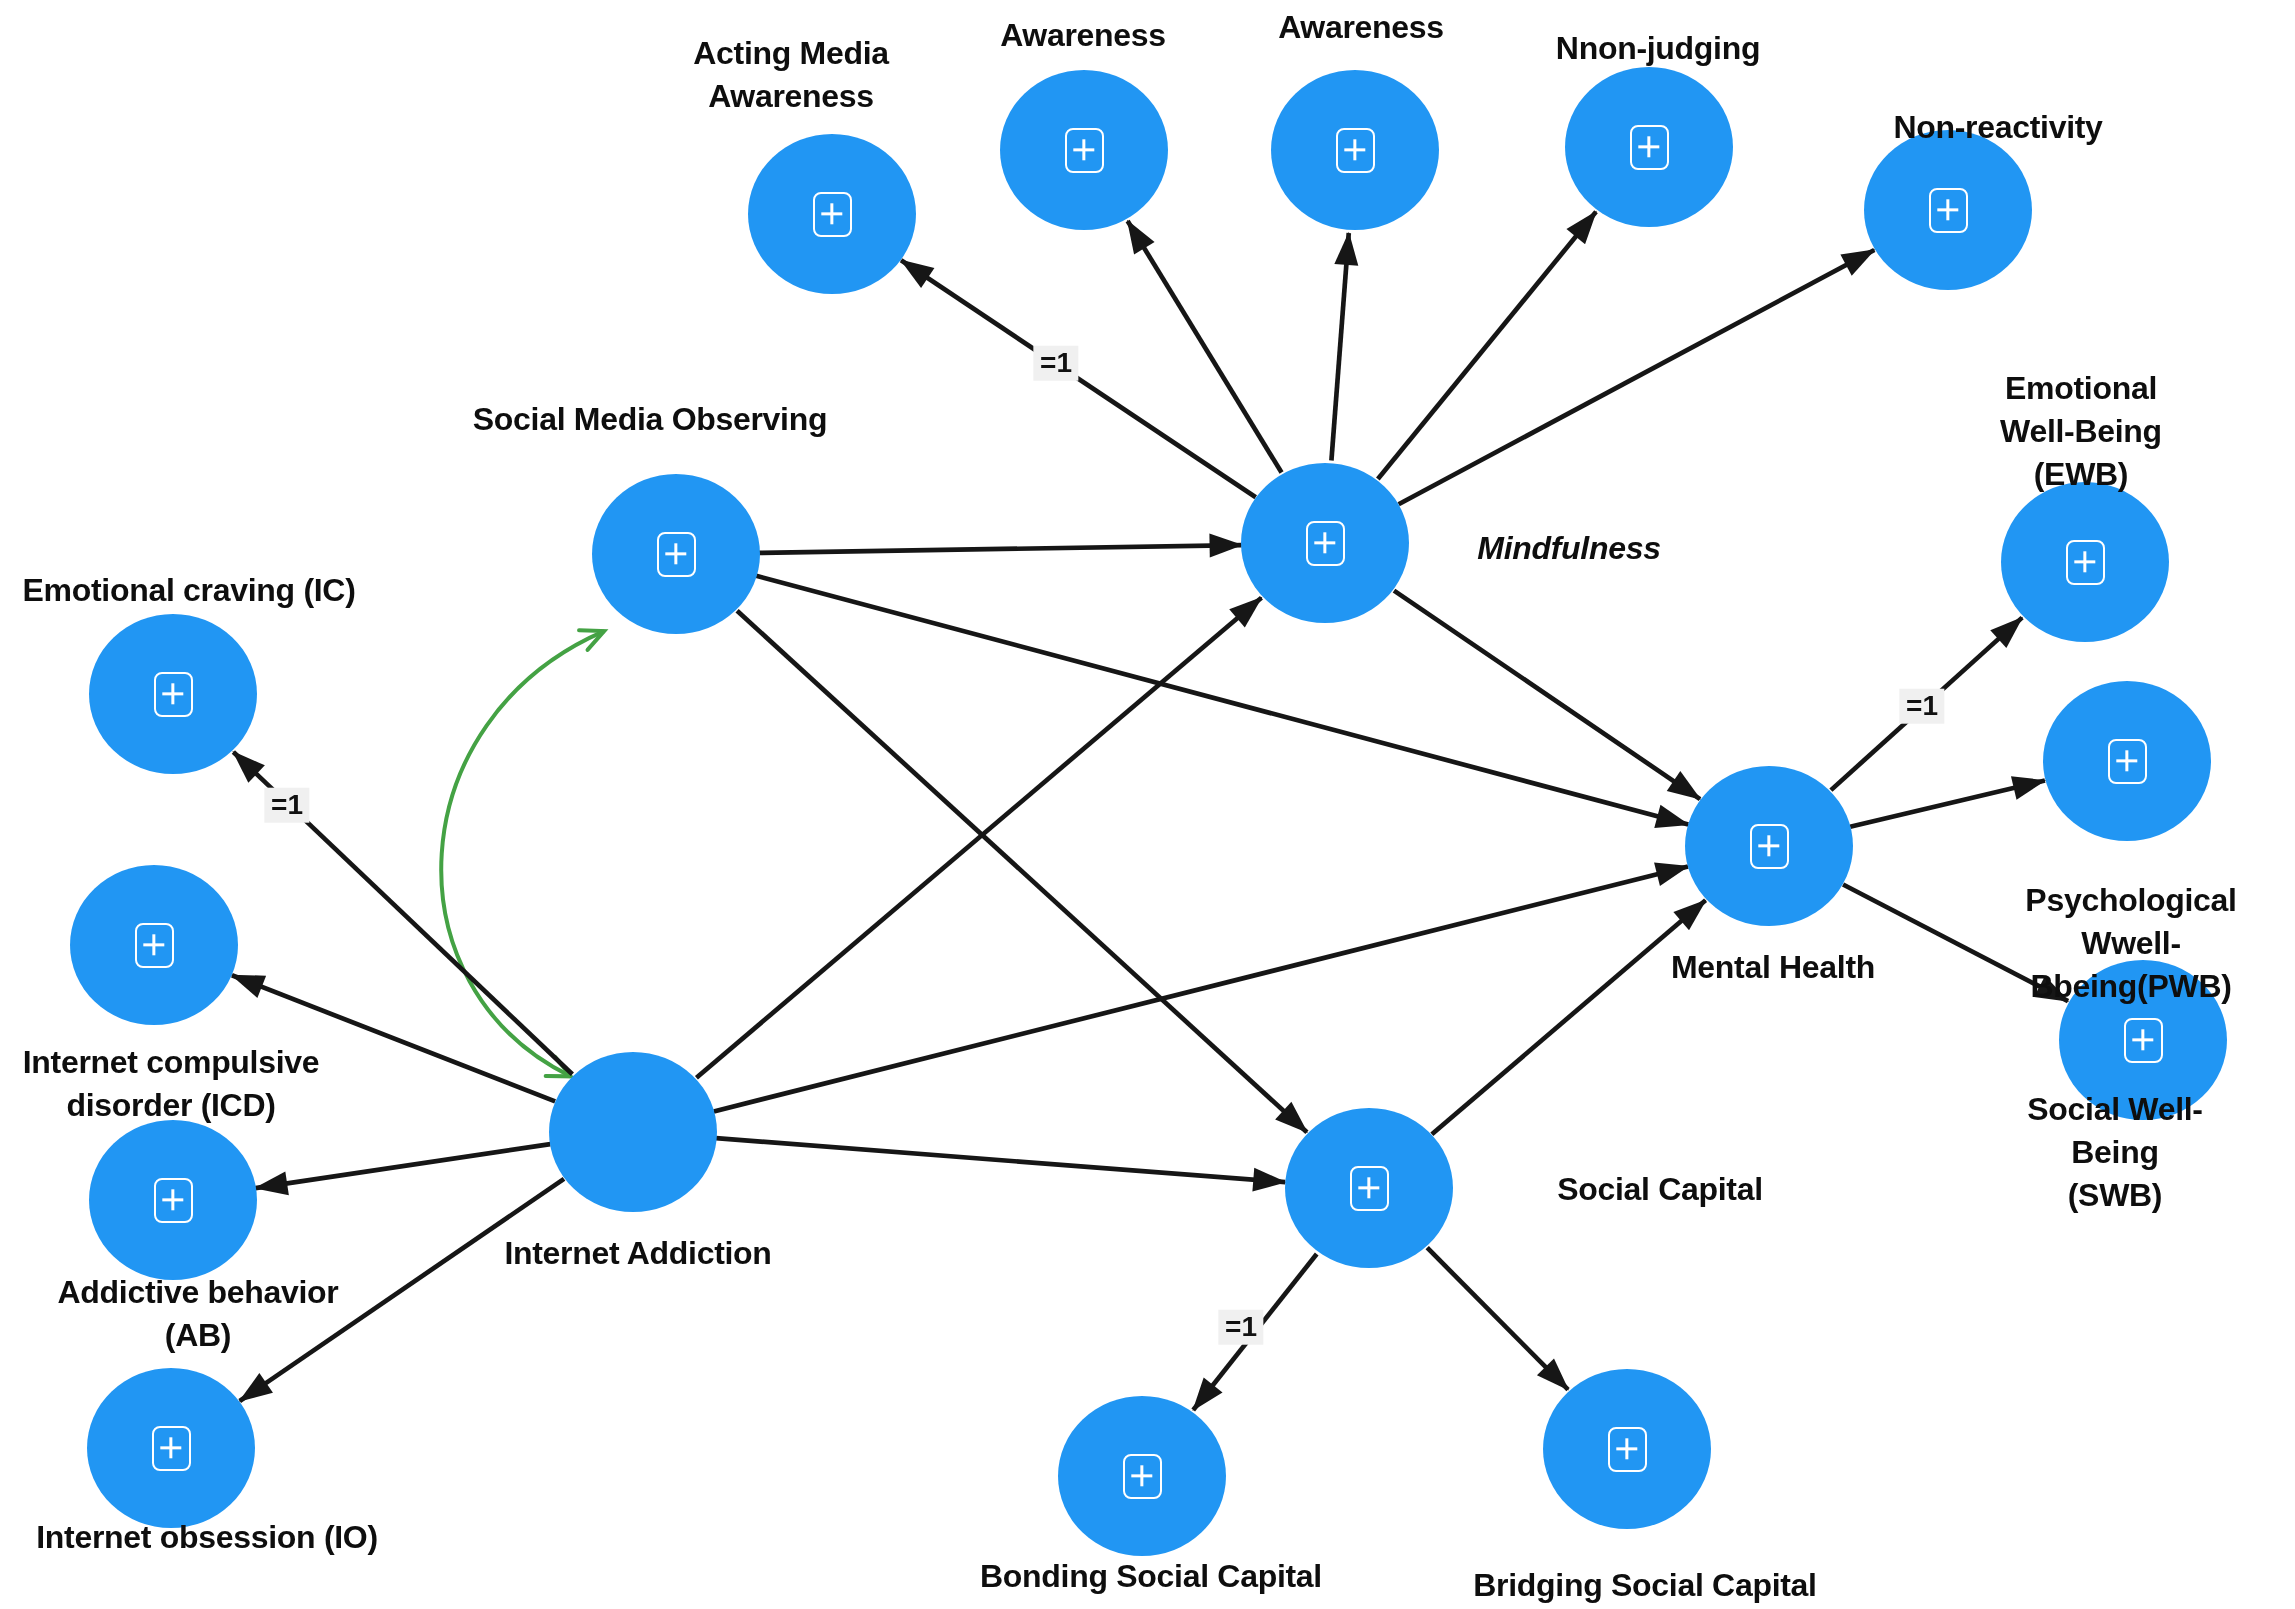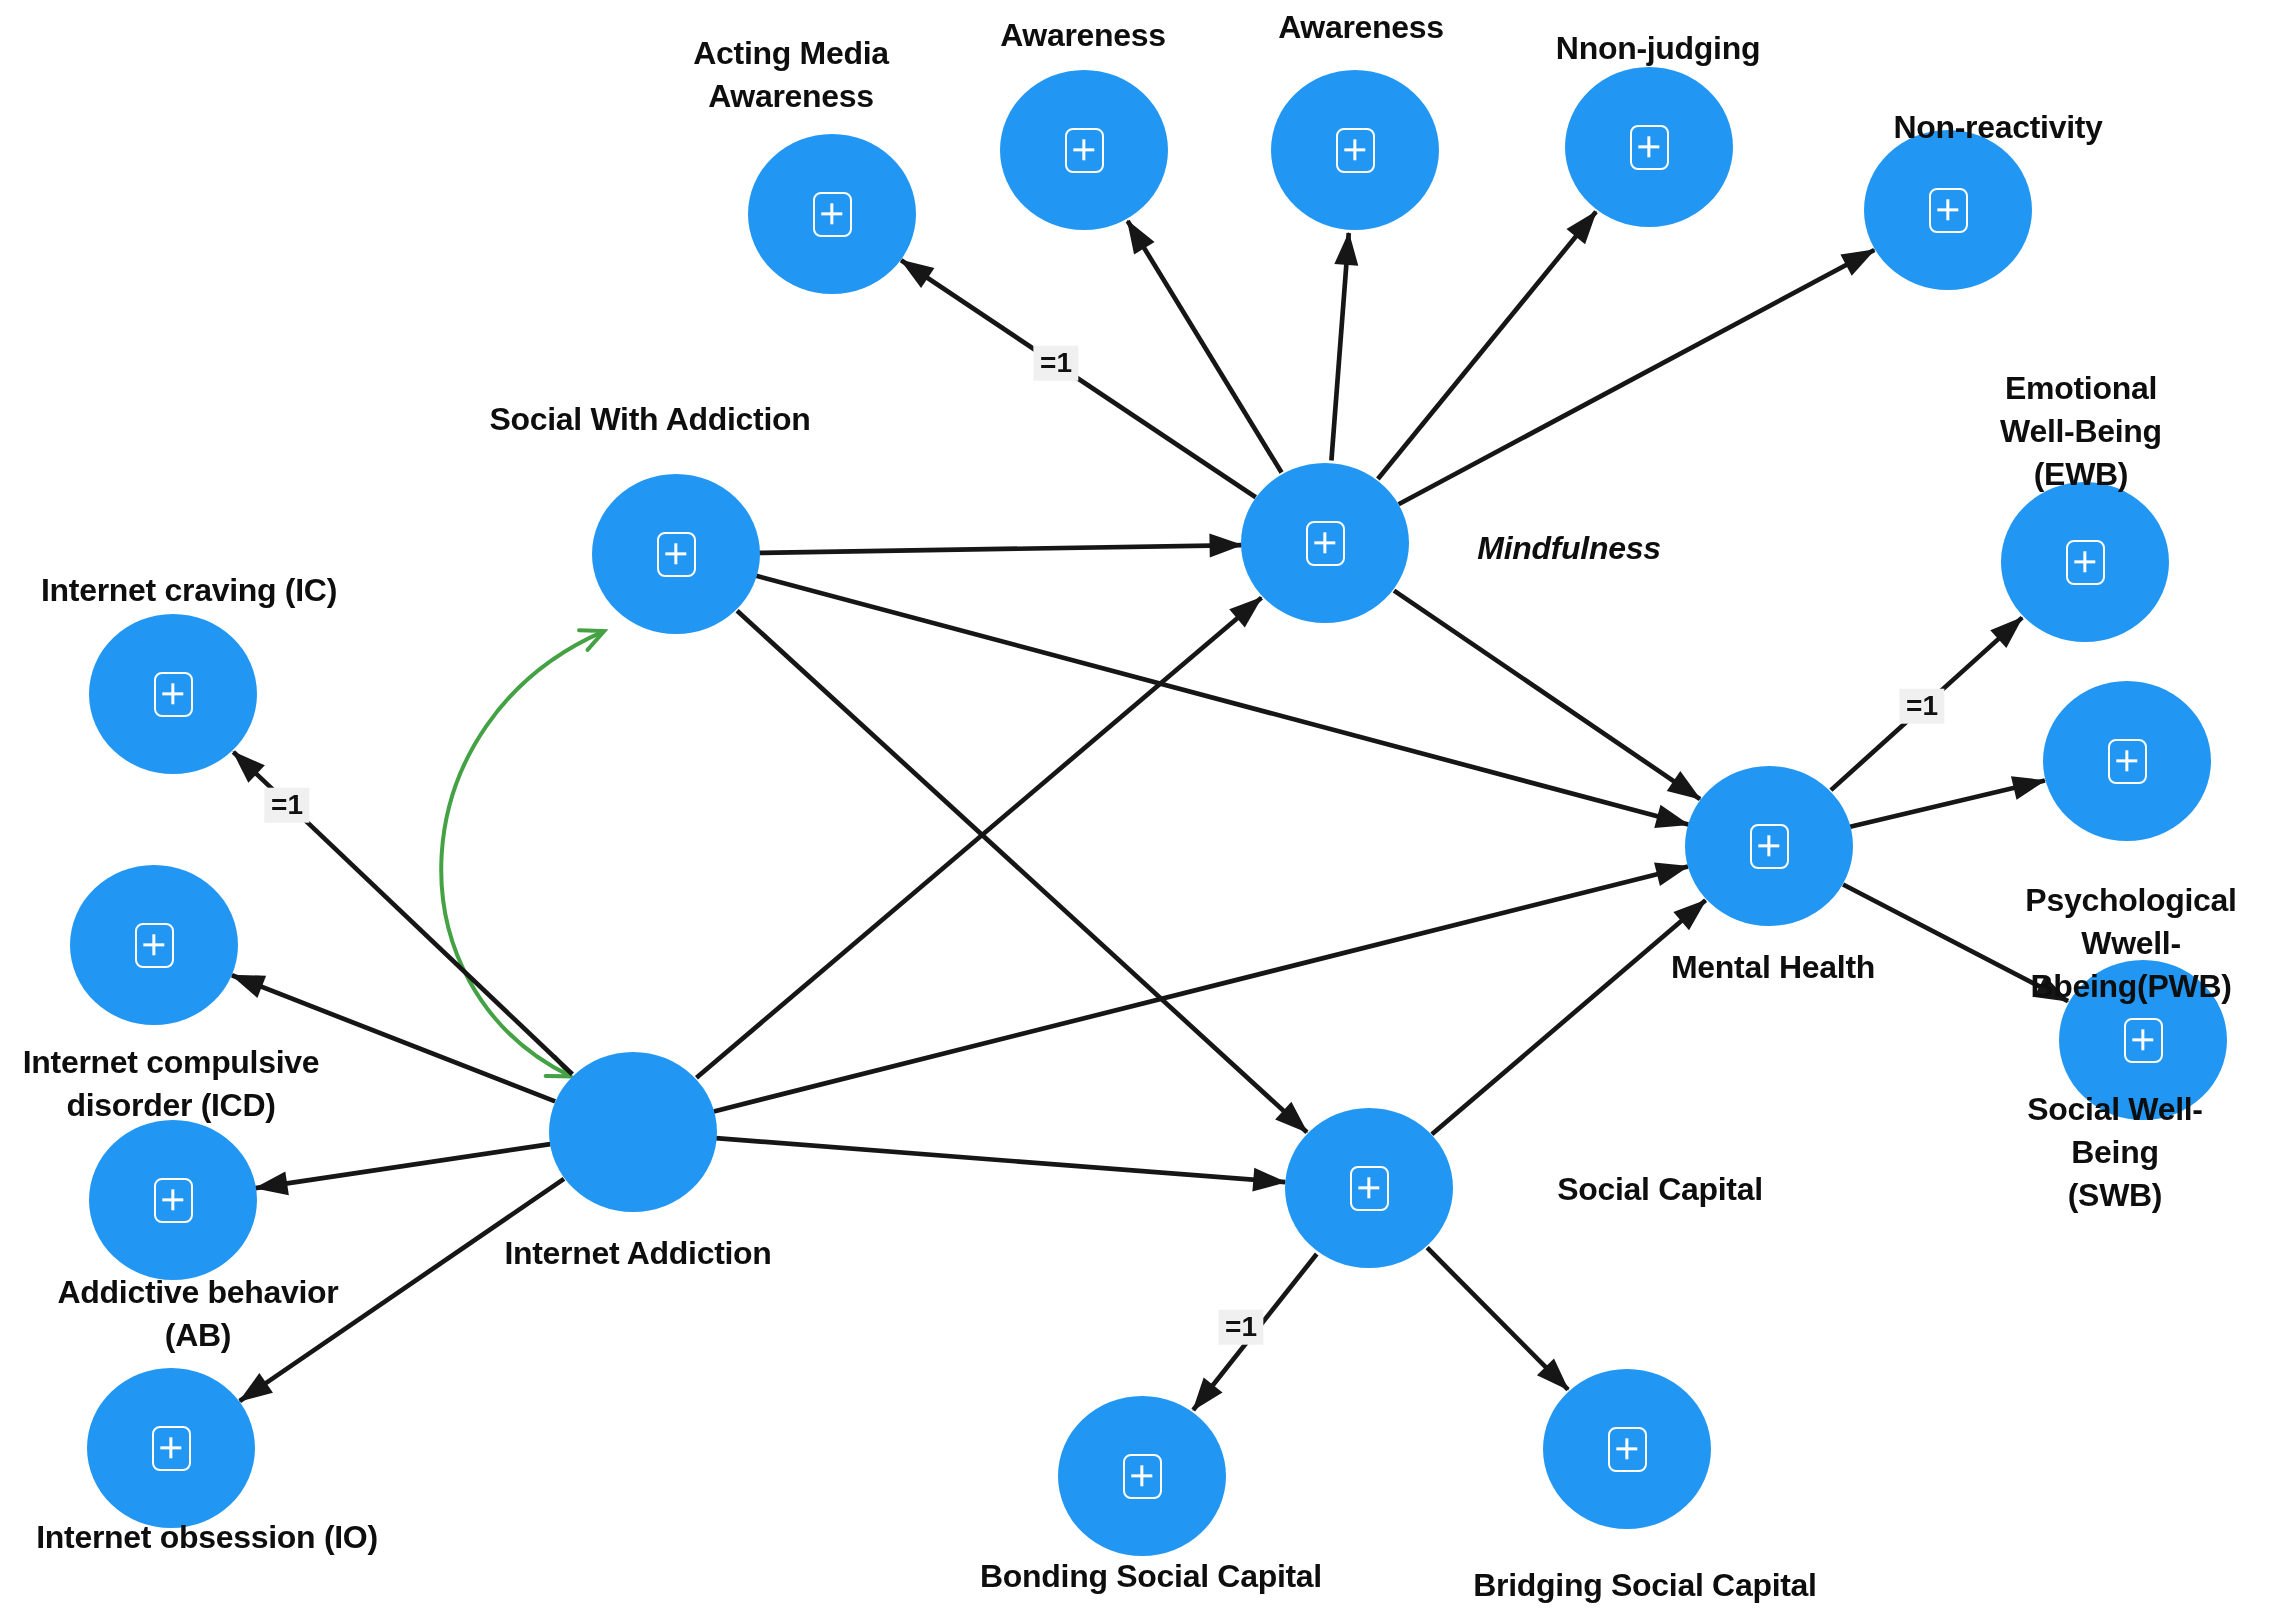--- a/index.html
+++ b/index.html
@@ -77,29 +77,29 @@
       <div class="plus-icon"></div>
     </div>
     <div class="node-label" style="left: 1658px; top: 48px;">Nnon-judging</div>
     <div class="node" style="left: 1948px; top: 210px;">
       <div class="plus-icon"></div>
     </div>
     <div class="node-label" style="left: 1957px; top: 127px; margin-left: 41px;">Non-reactivity</div>
     <div class="node" style="left: 676px; top: 554px;">
       <div class="plus-icon"></div>
     </div>
-    <div class="node-label" style="left: 650px; top: 419px;">Social With Addiction</div>
+    <div class="node-label" style="left: 650px; top: 419px;">Social Media Observing</div>
     <div class="node" style="left: 1325px; top: 543px;">
       <div class="plus-icon"></div>
     </div>
     <div class="node-label" style="left: 1569px; top: 548px; font-style: italic;">Mindfulness</div>
     <div class="node" style="left: 173px; top: 694px;">
       <div class="plus-icon"></div>
     </div>
-    <div class="node-label" style="left: 189px; top: 590px;">Internet craving (IC)</div>
+    <div class="node-label" style="left: 189px; top: 590px;">Emotional craving (IC)</div>
     <div class="node" style="left: 154px; top: 945px;">
       <div class="plus-icon"></div>
     </div>
     <div class="node-label" style="left: 171px; top: 1084px;">Internet compulsive
 disorder (ICD)</div>
     <div class="node" style="left: 173px; top: 1200px;">
       <div class="plus-icon"></div>
     </div>
     <div class="node-label" style="left: 198px; top: 1314px;">Addictive behavior
 (AB)</div>

